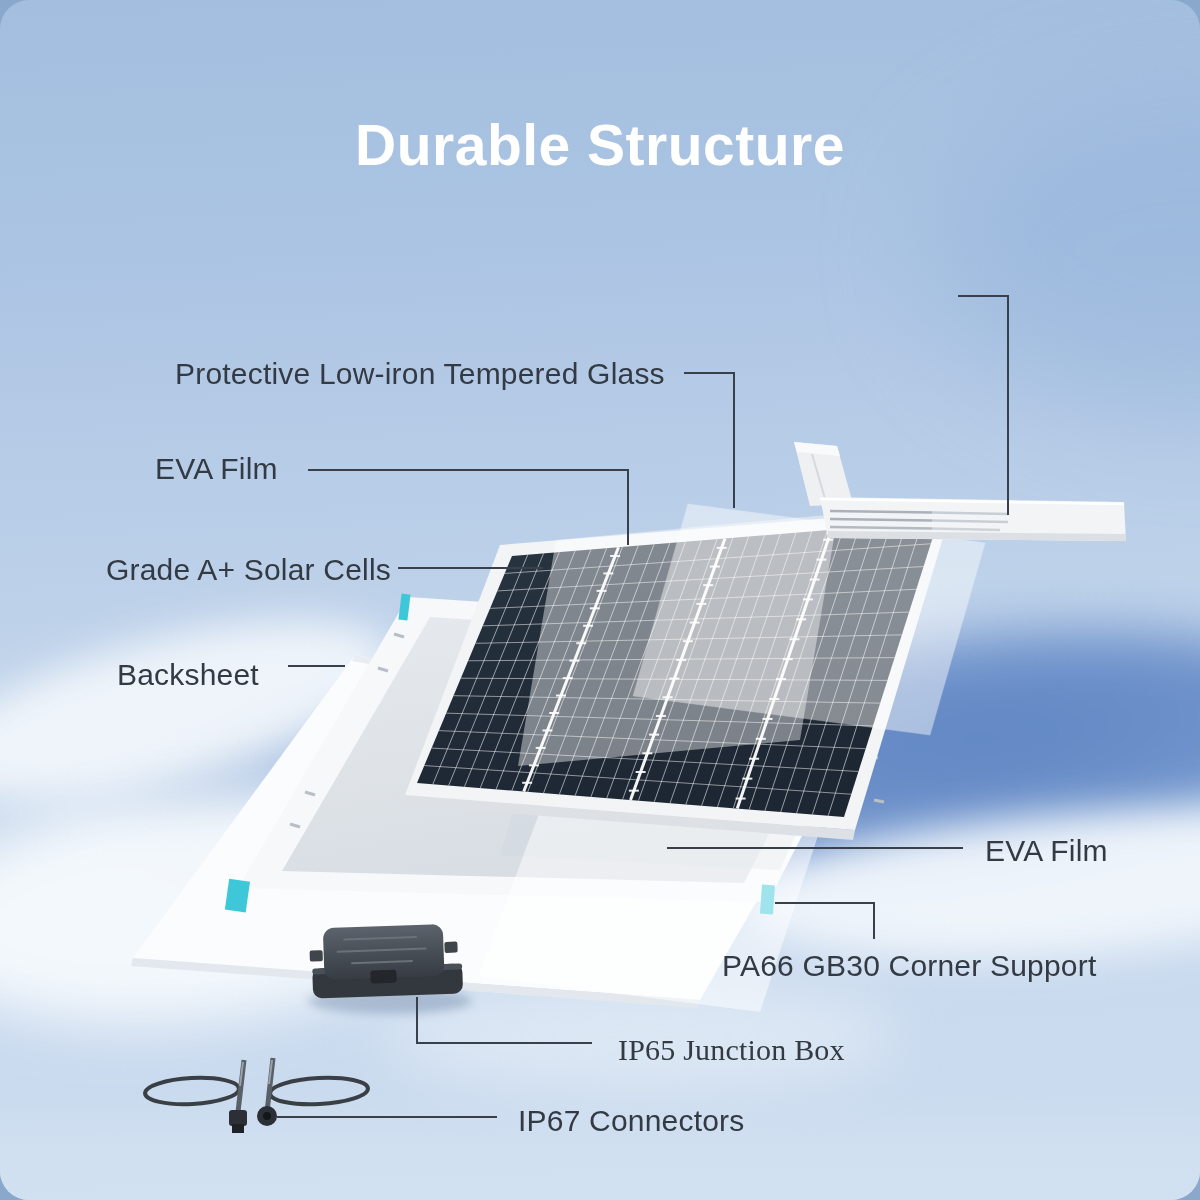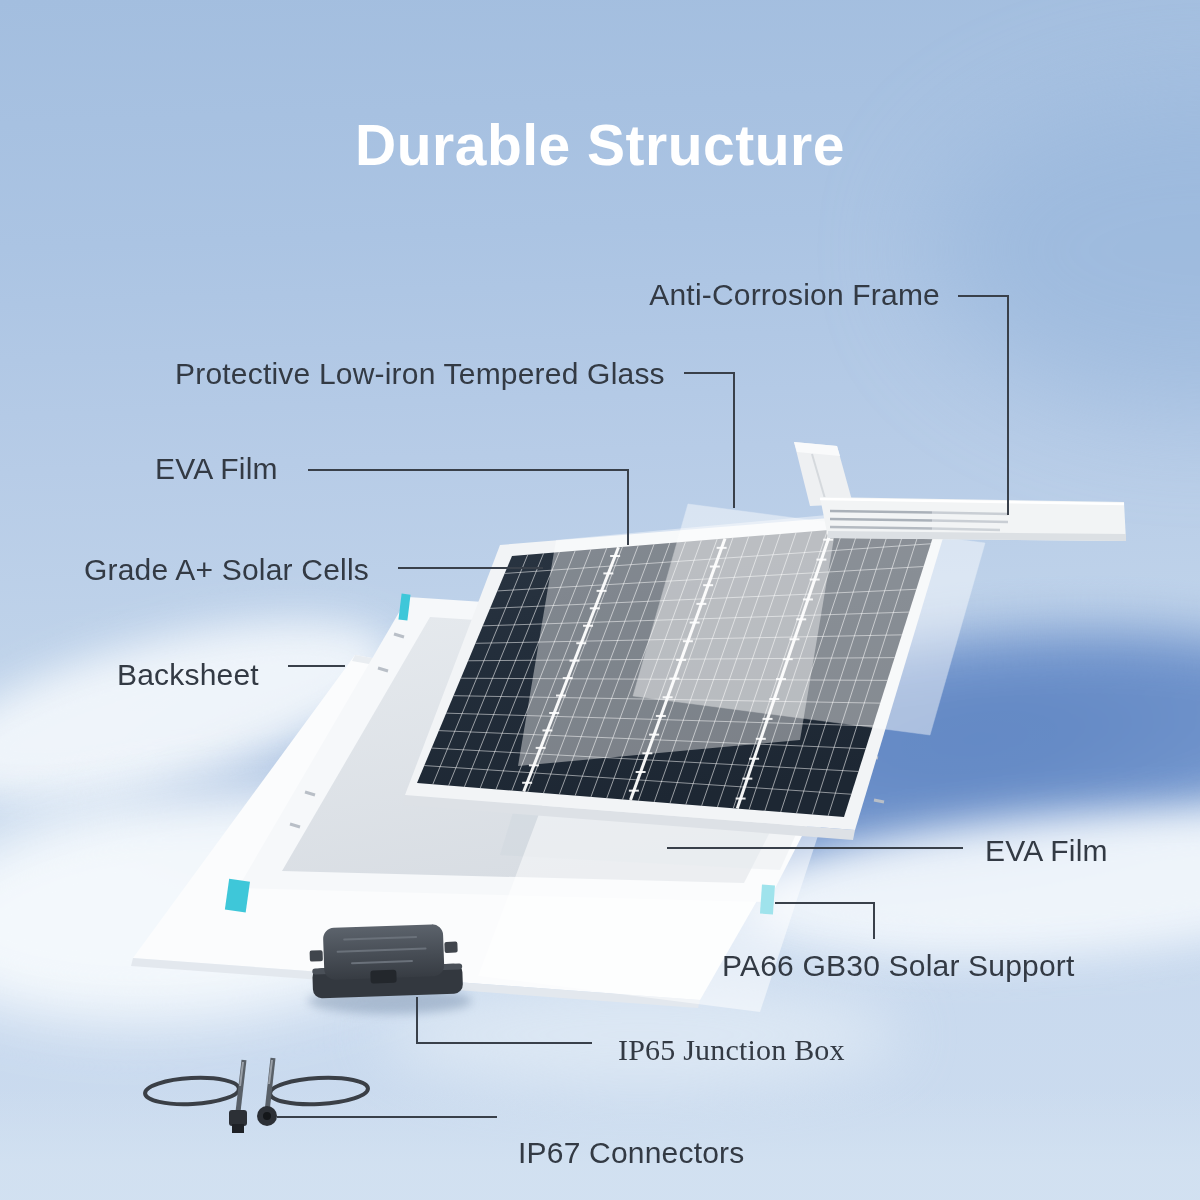--- a/index.html
+++ b/index.html
@@ -1,19 +1,20 @@
 <!DOCTYPE html>
 <html><head>
 <meta charset="utf-8">
 <style>
   html,body{margin:0;padding:0;background:#8aa8cc;}
   #stage{
     position:relative;width:1200px;height:1200px;overflow:hidden;
     background:linear-gradient(178deg,#a3bedf 0%,#abc4e3 20%,#b7cce7 38%,#c2d5eb 58%,#c8d9ee 78%,#ccdcef 100%);
     font-family:"Liberation Sans",sans-serif;
+    border-radius:29px;
   }
   .bgfx{position:absolute;border-radius:50%;}
   .wave-blue-top{left:930px;top:90px;width:560px;height:320px;background:#93b3da;filter:blur(55px);opacity:.55;}
   .wave-blue{left:530px;top:640px;width:820px;height:230px;background:radial-gradient(ellipse at 55% 45%,#5b82c1 0%,#6f93cc 55%,#8aa9d6 100%);filter:blur(26px);opacity:.95;transform:rotate(-7deg);}
   .wave-blue2{left:130px;top:700px;width:520px;height:150px;background:#7e9fd0;filter:blur(36px);opacity:.55;transform:rotate(-11deg);}
   .cloud1{left:-70px;top:640px;width:470px;height:140px;background:#f4f8fc;filter:blur(20px);opacity:.9;transform:rotate(-14deg);}
   .cloud2{left:-90px;top:790px;width:580px;height:230px;background:#f6fafd;filter:blur(28px);opacity:.95;transform:rotate(-6deg);}
   .cloud3{left:740px;top:815px;width:660px;height:140px;background:#f2f7fc;filter:blur(20px);opacity:.92;transform:rotate(-4deg);}
   .cloud4{left:380px;top:980px;width:520px;height:110px;background:#e9f1f8;filter:blur(30px);opacity:.6;}
   .bottom-haze{position:absolute;left:0;top:1090px;width:1200px;height:110px;background:linear-gradient(180deg,rgba(207,223,240,0) 0%,rgba(210,225,241,.9) 70%);}
@@ -230,22 +231,21 @@
       <path d="M398,568 H543"></path>
       <path d="M288,666 H345"></path>
       <path d="M667,848 H963"></path>
       <path d="M775,903 H874 V939"></path>
       <path d="M417,997 V1043 H592"></path>
       <path d="M277,1117 H497"></path>
     </g>
   </svg>
 
   <div class="title">Durable Structure</div>
-  <div class="lbl" style="right:260px;top:278px;">Anti-Corrosion Frame</div>
   <div class="lbl" style="left:175px;top:357px;text-align:right;">Protective Low-iron Tempered Glass</div>
   <div class="lbl" style="left:155px;top:452px;">EVA Film</div>
-  <div class="lbl" style="left:84px;top:553px;">Grade A+ Solar Cells</div>
+  <div class="lbl" style="left:106px;top:553px;">Grade A+ Solar Cells</div>
   <div class="lbl" style="left:117px;top:650px;margin-top:8px;">Backsheet</div>
   <div class="lbl" style="left:985px;top:834px;">EVA Film</div>
-  <div class="lbl" style="left:722px;top:949px;">PA66 GB30 Solar Support</div>
+  <div class="lbl" style="left:722px;top:949px;">PA66 GB30 Corner Support</div>
   <div class="lbl" style="left:618px;top:1033px;font-family:Liberation Serif, serif;">IP65 Junction Box</div>
-  <div class="lbl" style="left:518px;top:1136px;">IP67 Connectors</div>
+  <div class="lbl" style="left:518px;top:1104px;">IP67 Connectors</div>
 </div>
 
 </body></html>

